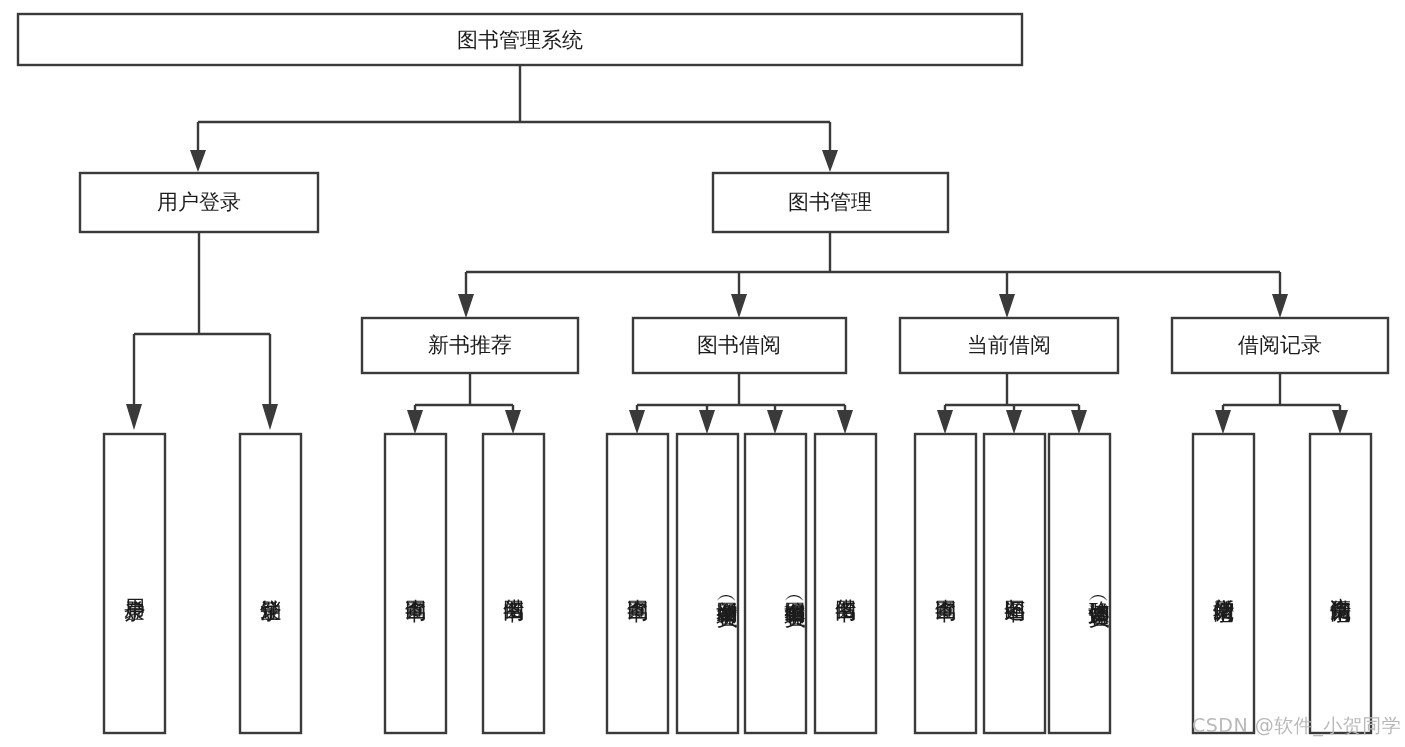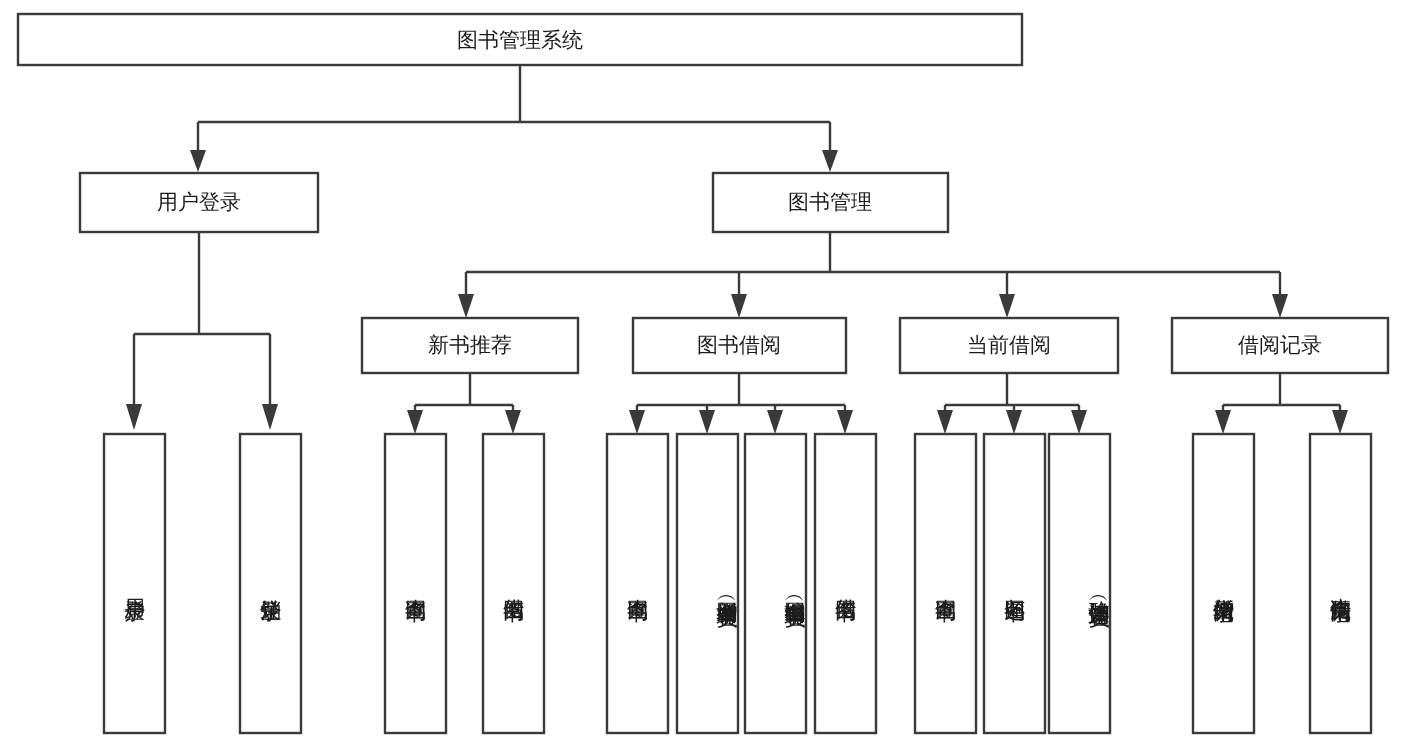--- a/index.html
+++ b/index.html
@@ -191,14 +191,15 @@
   <div class="vlabel" style="left:745px; top:434px; width:61px; height:299px; align-items:flex-start; padding-top:10px; box-sizing:border-box;">编辑图书（管理员）</div>
   <div class="vlabel" style="left:815px; top:434px; width:61px; height:299px;">借阅图书</div>
 
   <div class="vlabel" style="left:915px; top:434px; width:61px; height:299px;">查询图书</div>
   <div class="vlabel" style="left:984px; top:434px; width:61px; height:299px;">归还图书</div>
   <div class="vlabel" style="left:1049px; top:434px; width:61px; height:299px; align-items:flex-start; padding-top:10px; box-sizing:border-box;">确认归还（管理员）</div>
 
   <div class="vlabel" style="left:1193px; top:434px; width:61px; height:299px;">新增借阅记录</div>
   <div class="vlabel" style="left:1310px; top:434px; width:61px; height:299px;">查询借阅记录</div>
 
+  <div class="watermark" style="left:1192px; top:713px;">CSDN @软件_小贺同学</div>
 
 </div>
 
 </body></html>

